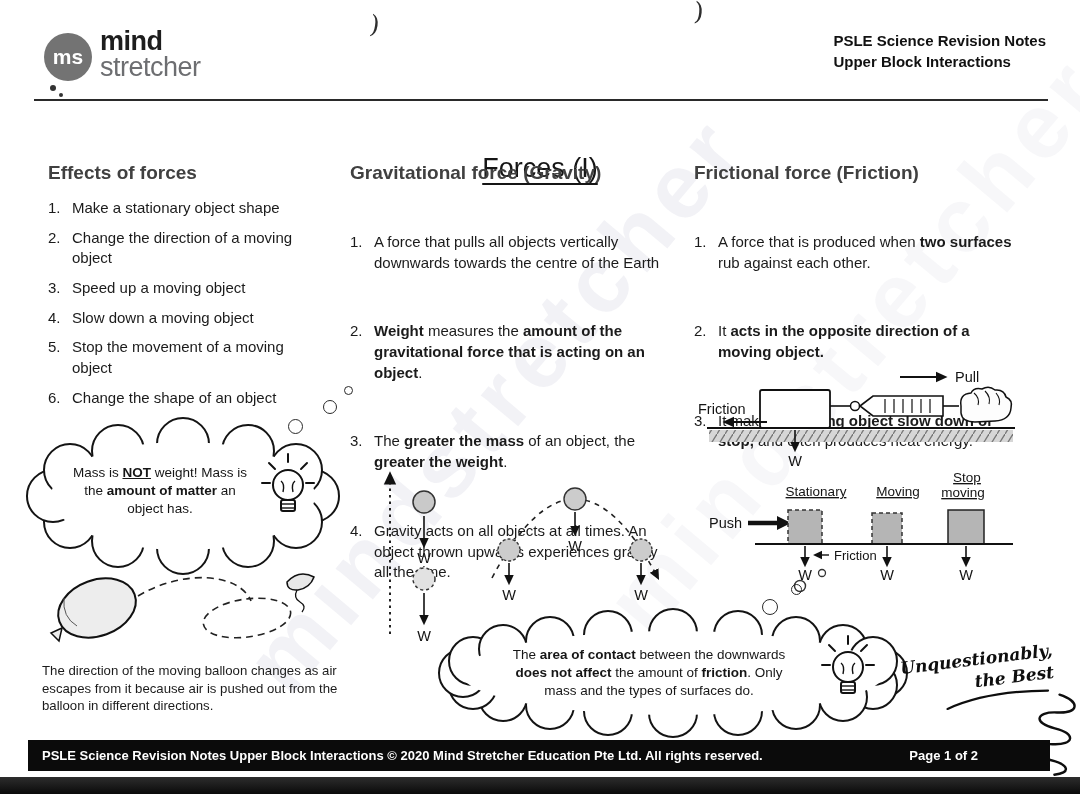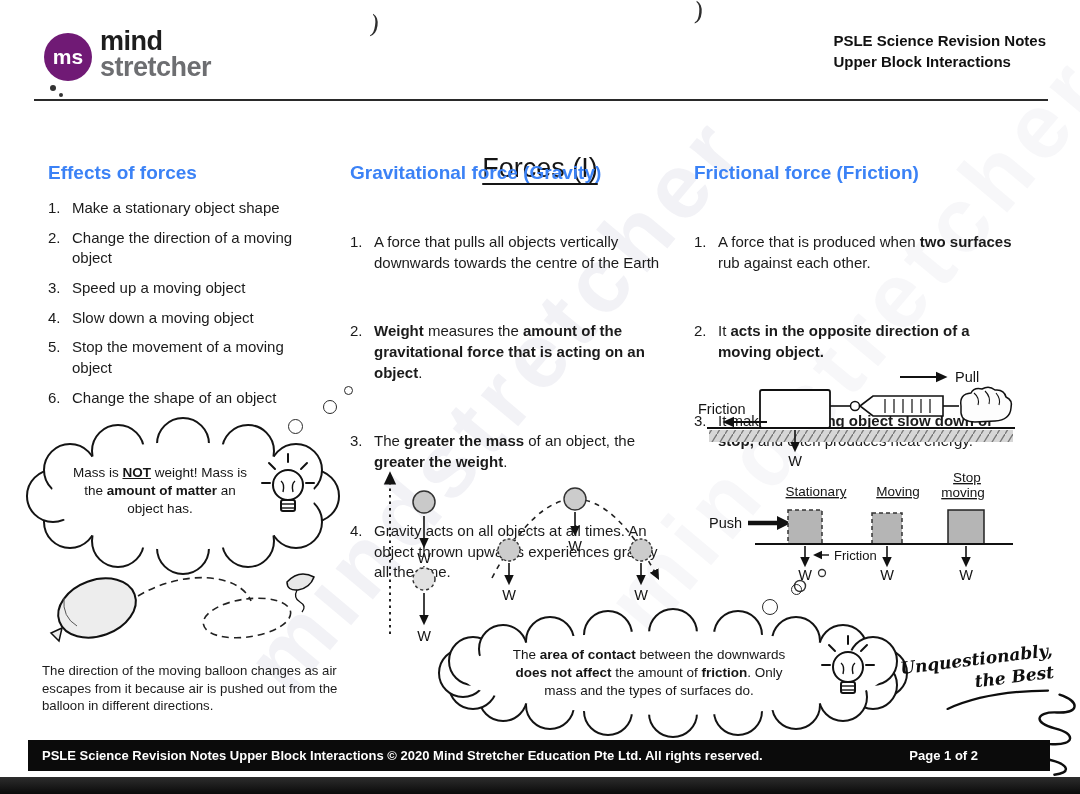--- a/index.html
+++ b/index.html
@@ -15,38 +15,38 @@
                color:rgba(90,95,135,0.08); white-space:nowrap; transform-origin:0 0; pointer-events:none; }
   .wm1 { left:225px; top:645px; transform:rotate(-50deg); }
   .wm2 { left:585px; top:585px; transform:rotate(-50deg); color:rgba(90,95,135,0.05); }
 
   .paren { position:absolute; font-size:25px; color:#2e2e2e; font-family:"DejaVu Serif", serif; }
   .p1 { left:370px; top:10px; transform:rotate(8deg); }
   .p2 { left:694px; top:-3px; transform:rotate(5deg); }
 
   
   .logo-circle { position:absolute; left:44px; top:33px; width:48px; height:48px; border-radius:50%;
-                 background:#701a75; color:#fff; font-weight:bold; font-size:21px;
+                 background:#737373; color:#fff; font-weight:bold; font-size:21px;
                  display:flex; align-items:center; justify-content:center; }
   .logo-words { position:absolute; left:100px; top:28px; line-height:26px; }
   .logo-mind { font-size:27px; font-weight:bold; color:#1d1d1d; letter-spacing:-0.5px; }
-  .logo-stretcher { font-size:27px; font-weight:bold; color:#6d6e71; letter-spacing:-0.5px; }
+  .logo-stretcher { font-size:27px; font-weight:normal; color:#6d6e71; letter-spacing:-0.5px; }
   .logo-dot { position:absolute; border-radius:50%; background:#333; }
   .d1 { left:50px; top:85px; width:6px; height:6px; }
   .d2 { left:59px; top:93px; width:4px; height:4px; }
   .header-right { position:absolute; right:34px; top:30px; font-weight:bold; font-size:15px; line-height:21px; color:#111; }
   .rule { position:absolute; left:34px; top:99px; width:1014px; height:2px; background:#2a2a2a; }
 
   .title { position:absolute; left:0; top:107px; width:1080px; text-align:center;
            font-size:27px; font-weight:500; color:#151515;margin-top:46px; }
   .title span { text-decoration:underline; text-underline-offset:6px; text-decoration-thickness:2px; }
 
   
   .col { position:absolute; top:162px; }
-  .col h2 { font-size:19px; font-weight:bold; color:#3b82f6; margin-bottom:14px; white-space:nowrap; }
+  .col h2 { font-size:19px; font-weight:bold; color:#404040; margin-bottom:14px; white-space:nowrap; }
   .col1 { left:48px; width:272px; }
   .col2 { left:350px; width:314px; }
   .col3 { left:694px; width:332px; }
   ol.num { counter-reset:n; list-style:none; }
   ol.num li { counter-increment:n; position:relative; padding-left:24px; margin-bottom:9px;
               font-size:15px; line-height:1.38; color:#1b1b1b; }
   ol.num li::before { content:counter(n) "."; position:absolute; left:0; }
   .col2 ol.num li, .col3 ol.num li { margin-bottom:11px;margin-top:48px; }
 
   

